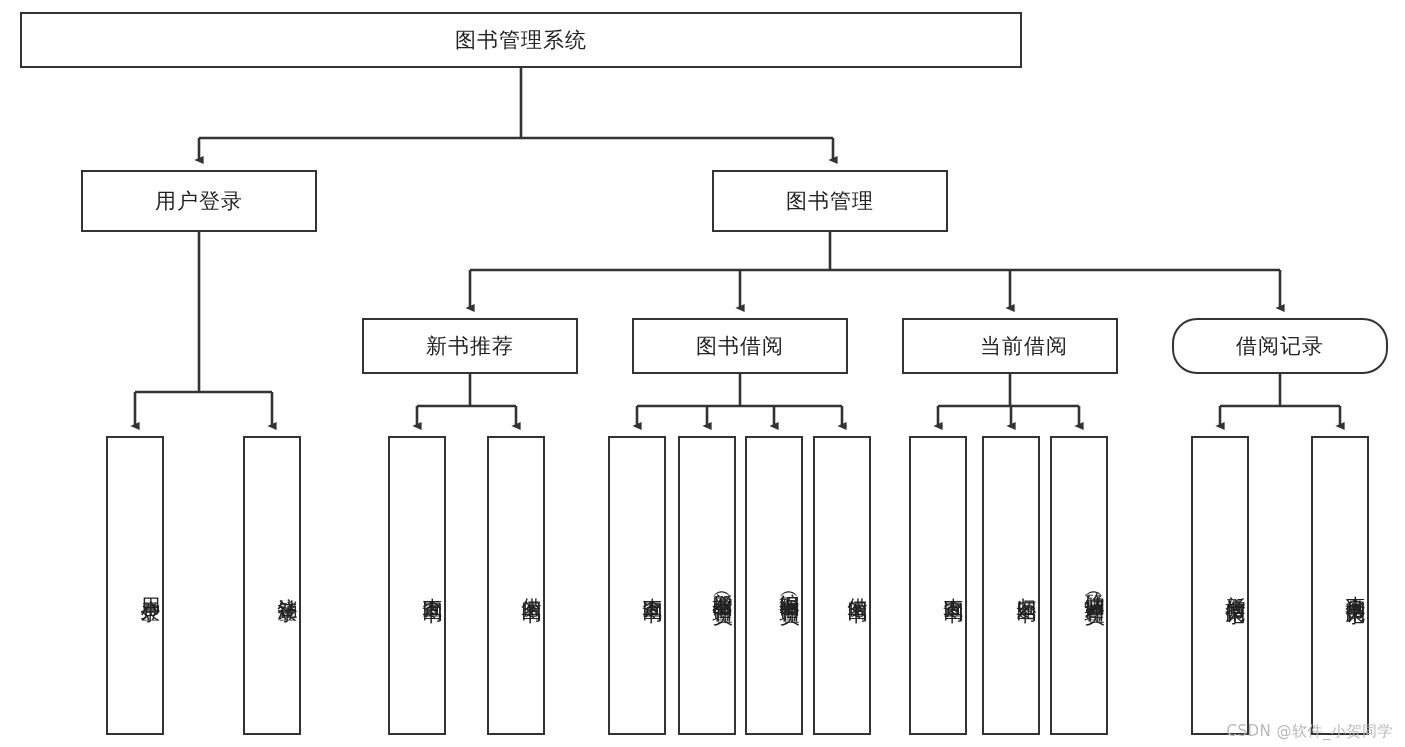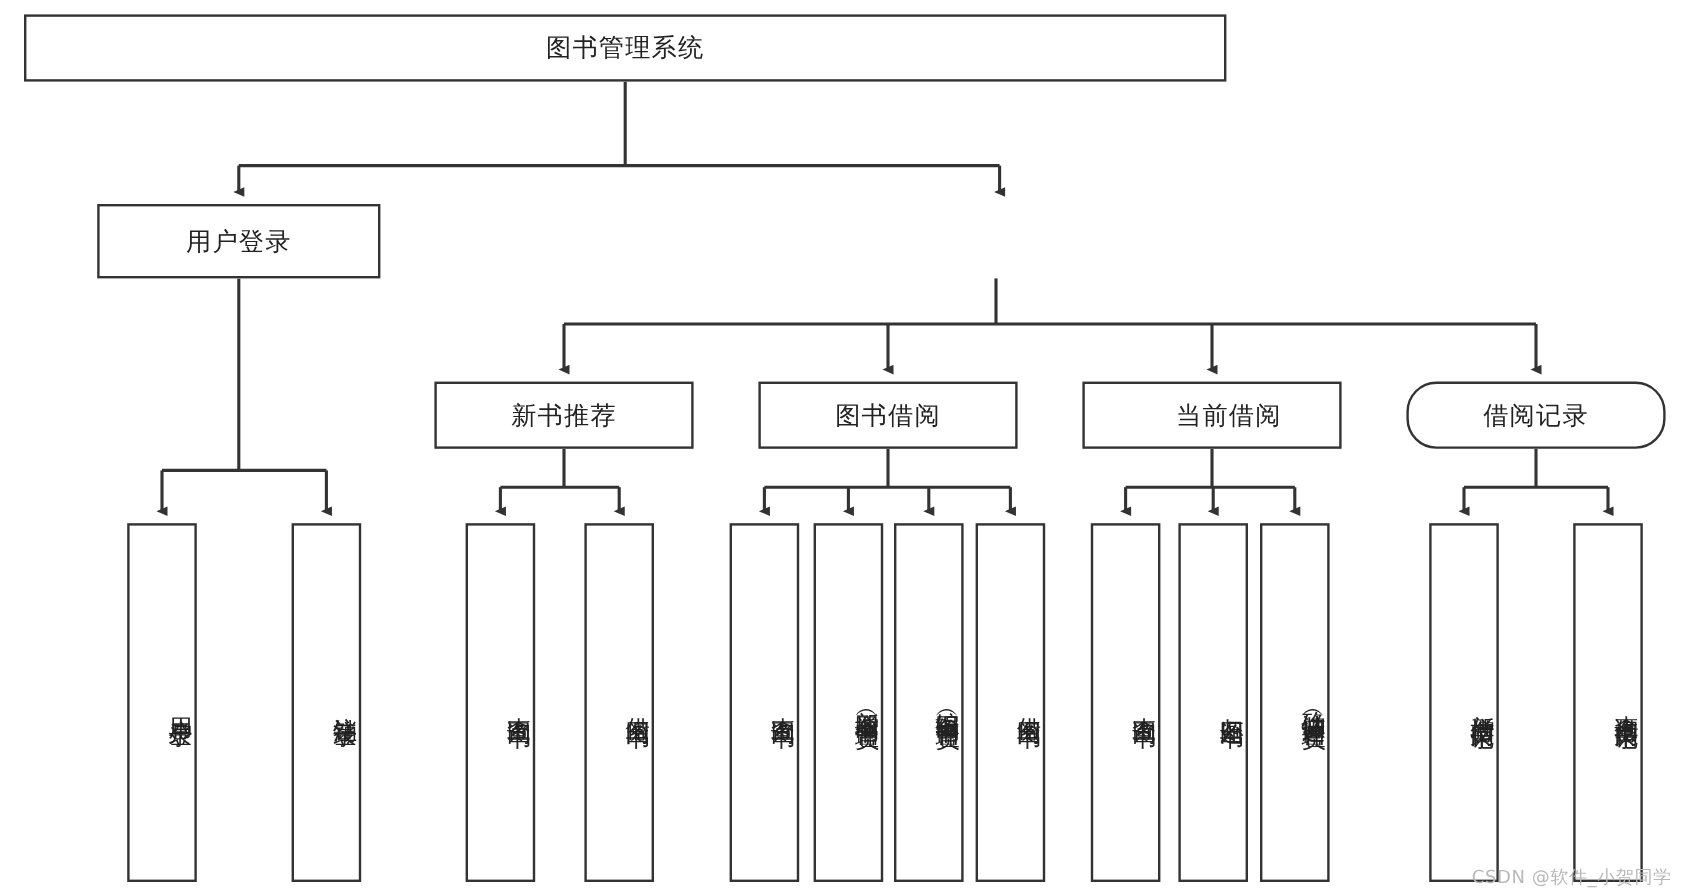--- a/index.html
+++ b/index.html
@@ -139,20 +139,23 @@
     </g>
   </svg>
 
   <div class="node horiz" style="left:20px; top:12px; width:1002px; height:56px;">
     <span>图书管理系统</span>
   </div>
 
   <div class="node horiz" style="left:81px; top:170px; width:236px; height:62px;">
     <span>用户登录</span>
   </div>
+  <div class="node horiz" style="left:712px; top:170px; width:236px; height:62px;">
+    <span>图书管理</span>
+  </div>
 
   <div class="node horiz" style="left:632px; top:318px; width:216px; height:56px;">
     <span>图书借阅</span>
   </div>
   <div class="node horiz" style="left:362px; top:318px; width:216px; height:56px;">
     <span>新书推荐</span>
   </div>
   <div class="node horiz" style="left:902px; top:318px; width:216px; height:56px;padding-left:28px;">
     <span>当前借阅</span>
   </div>

